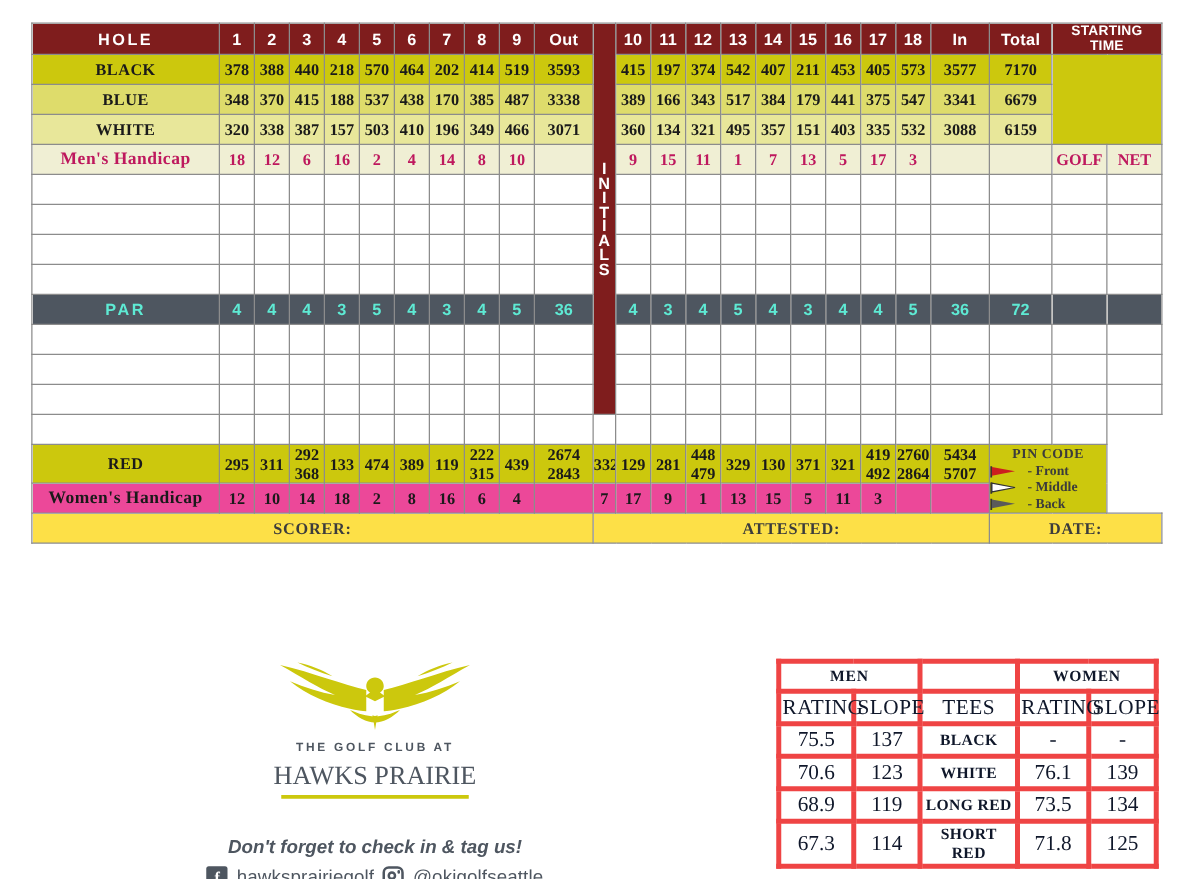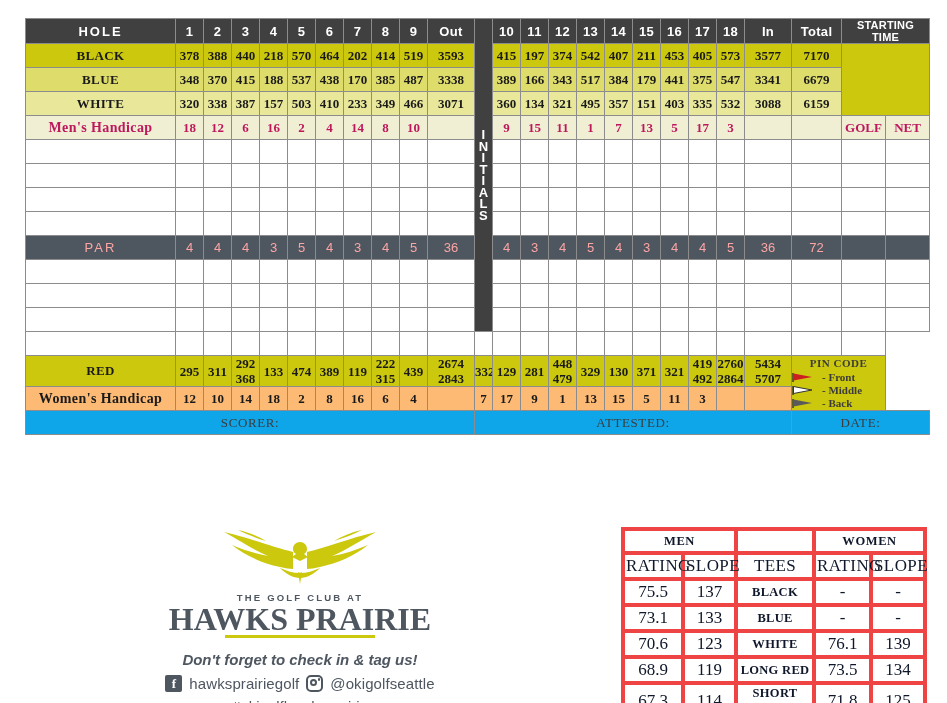--- a/index.html
+++ b/index.html
@@ -23,43 +23,43 @@
     border:1px solid #8c8c8c;
     padding:0;
     text-align:center;
     vertical-align:middle;
     font-size:13px;
     height:23px;
     overflow:hidden;
   }
   
   .hdr td{
-    background:#404040;
+    background:#7f1d1d;
     color:#ffffff;
     font-family:"Liberation Sans", sans-serif;
     font-weight:bold;
     font-size:13px;
     letter-spacing:.3px;
     border:1px solid #4e5660;
     height:28px;
   }
   .hdr td.lbl{letter-spacing:2px;font-size:13px;}
   .hdr td.small{font-size:11px;line-height:12px;letter-spacing:.2px;}
   
   .r-black td{background:#ccc80d;font-weight:bold;color:#1a1a1a;}
   .r-blue  td{background:#dedc6b;font-weight:bold;color:#1a1a1a;}
   .r-white td{background:#e8e79a;font-weight:bold;color:#1a1a1a;}
   .r-hcp   td{background:#f0efd4;font-weight:bold;color:#be185d;}
   .r-red   td{background:#ccc80d;font-weight:bold;color:#1a1a1a;height:46px;}
-  .r-whcp  td{background:#fdba74;font-weight:bold;color:#1a1a1a;height:28px;}
+  .r-whcp  td{background:#ec4899;font-weight:bold;color:#1a1a1a;height:28px;}
   .namecell{text-align:left;padding-left:8px;font-size:14px;letter-spacing:.4px;}
   .r-hcp .namecell,.r-whcp .namecell{font-size:14px;}
   .blank td{background:#ffffff;height:28px;}
   .parrow td{
-    background:#4e5660;color:#fca5a5;font-weight:normal;
+    background:#4e5660;color:#5eead4;font-weight:bold;
     font-family:"Liberation Sans", sans-serif;
     border:1px solid #4e5660;height:27px;font-size:13px;
   }
   .parrow td.lbl{letter-spacing:2px;}
   
   .initials{
     background:#ffffff;
     font-family:"Liberation Serif", serif;
     font-weight:bold;
     font-size:11px;
@@ -67,22 +67,22 @@
     color:#222;
     letter-spacing:0;
     writing-mode:horizontal-tb;
   }
   .initials .stack{display:block;}
   .dual{line-height:15px;font-size:12.5px;}
   .dual span{display:block;}
   .stime{background:#fff;}
   
   .scorer td{
-    background:#0ea5e9;height:36px;text-align:left;
-    padding-left:8px;font-weight:normal;font-size:15px;
+    background:#fde047;height:36px;text-align:left;
+    padding-left:8px;font-weight:bold;font-size:15px;
     letter-spacing:.6px;color:#3c3c3c;
   }
   
   .pinbox{
     background:#ffffff;text-align:left;padding:2px 0 2px 6px;
     font-size:11px;line-height:13px;
   }
   .pintitle{
     display:block;text-align:center;font-size:11px;letter-spacing:.5px;
     margin-bottom:1px;color:#3c3c3c;font-family:"Liberation Serif",serif;
@@ -94,30 +94,30 @@
     position:absolute;left:60px;top:528px;width:480px;text-align:center;
   }
   .logo-wrap{margin:0 auto;width:240px;}
   .club-sub{
     font-family:"Liberation Sans", sans-serif;
     font-size:9.5px;letter-spacing:2.2px;color:#4e5660;font-weight:bold;
     margin-top:-2px;
   }
   .club-name{
     font-family:"Liberation Serif", serif;
-    font-size:32px;color:#4e5660;letter-spacing:0px;
-    font-weight:bold;line-height:30px;margin-top:1px;
+    font-size:21px;color:#4e5660;letter-spacing:0px;
+    font-weight:normal;line-height:30px;margin-top:1px;
   }
   .club-underline{
     width:150px;height:3px;background:#ccc80d;margin:1px auto 0 auto;
   }
   .tagline{
     font-family:"Liberation Sans", sans-serif;
     font-style:italic;font-weight:bold;font-size:15px;color:#4e5660;
-    margin-top:13px;
+    margin-top:30px;
   }
   .social{
     display:flex;align-items:center;justify-content:center;gap:7px;
     margin-top:7px;font-family:"Liberation Sans", sans-serif;
     font-size:15px;color:#4e5660;
   }
   .social .handle{letter-spacing:.1px;}
   .hashtag{
     font-family:"Liberation Sans", sans-serif;
     font-size:15px;color:#4e5660;margin-top:6px;
@@ -255,21 +255,21 @@
     </tr>
 
     <tr class="r-white">
       <td class="namecell">WHITE</td>
       <td>320</td>
       <td>338</td>
       <td>387</td>
       <td>157</td>
       <td>503</td>
       <td>410</td>
-      <td>233</td>
+      <td>196</td>
       <td>349</td>
       <td>466</td>
       <td>3071</td>
       <td>360</td>
       <td>134</td>
       <td>321</td>
       <td>495</td>
       <td>357</td>
       <td>151</td>
       <td>403</td>
@@ -739,27 +739,20 @@
       <td class="colh">SLOPE</td>
     </tr>
     <tr>
       <td class="val">75.5</td>
       <td class="val">137</td>
       <td class="tee">BLACK</td>
       <td class="val">-</td>
       <td class="val">-</td>
     </tr>
     <tr>
-      <td class="val">73.1</td>
-      <td class="val">133</td>
-      <td class="tee">BLUE</td>
-      <td class="val">-</td>
-      <td class="val">-</td>
-    </tr>
-    <tr>
       <td class="val">70.6</td>
       <td class="val">123</td>
       <td class="tee">WHITE</td>
       <td class="val">76.1</td>
       <td class="val">139</td>
     </tr>
     <tr>
       <td class="val">68.9</td>
       <td class="val">119</td>
       <td class="tee">LONG RED</td>

